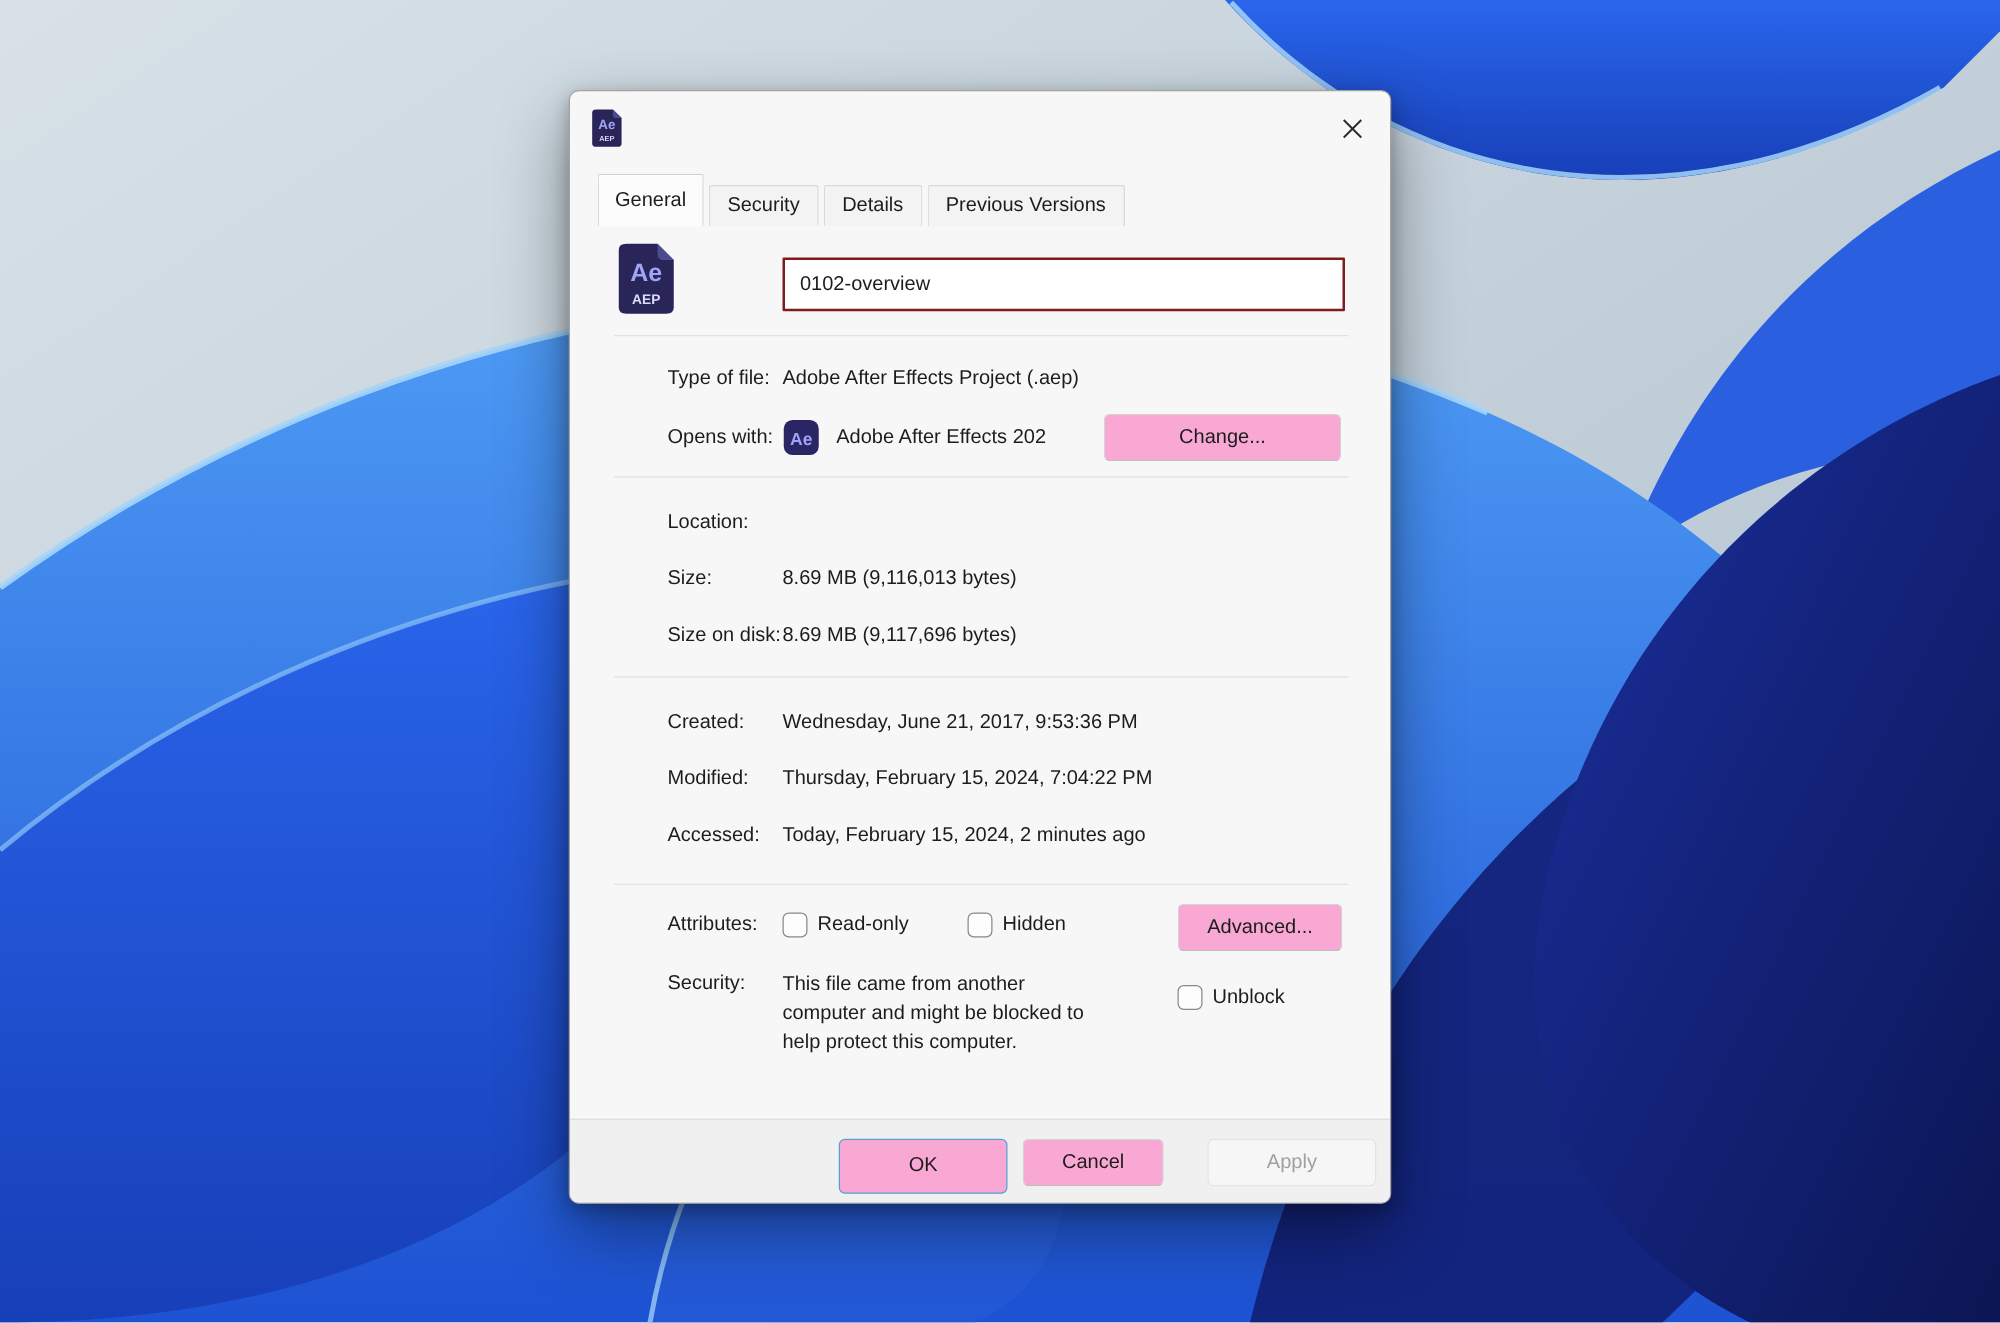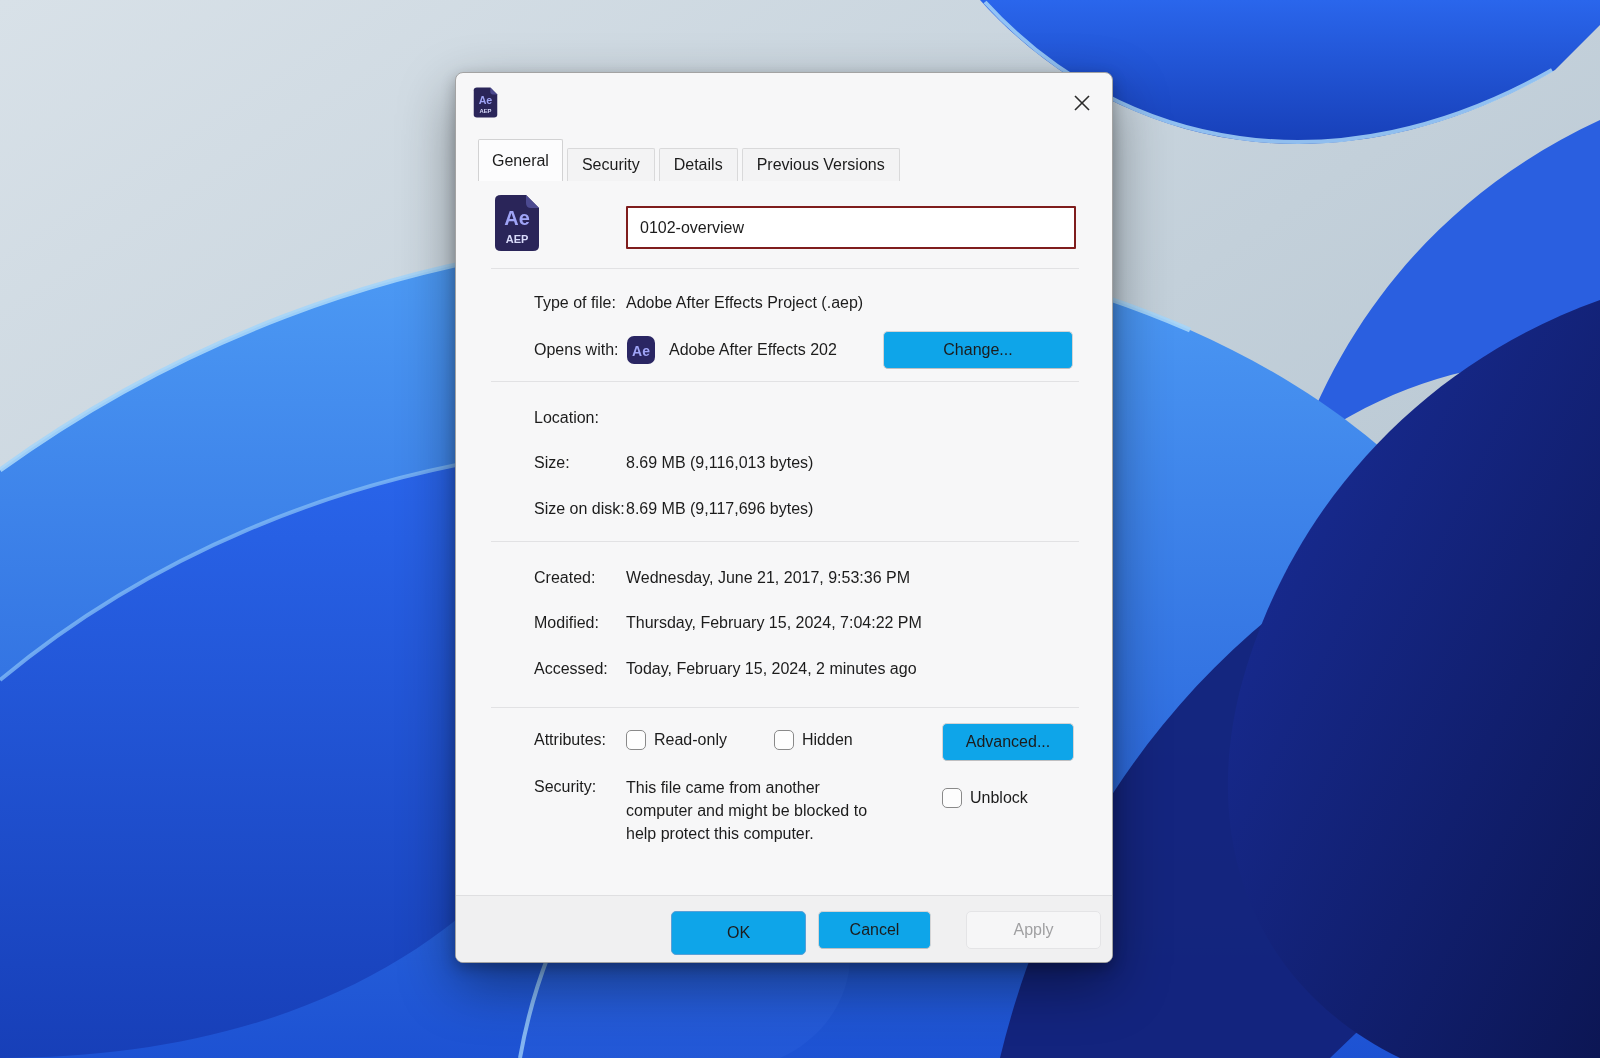--- a/index.html
+++ b/index.html
@@ -109,21 +109,21 @@
     font-family: inherit;
     font-size: 16px;
     color: #1c1c1c;
     padding: 0 12px;
     outline: none;
   }
   .app-icon { position: absolute; left: 170px; top: 262px; width: 30px; height: 30px; }
   .btn {
     position: absolute;
     box-sizing: border-box;
-    background: #0ea5e9;
+    background: #f9a8d4;
     border: 1px solid #d4d4d5;
     border-bottom-color: #bfbfc1;
     border-radius: 5px;
     font-family: inherit;
     font-size: 16px;
     color: #1c1c1c;
     display: flex; align-items: center; justify-content: center;
     padding: 0;
   }
   .btn-change { left: 427px; top: 258px; width: 190px; height: 38px; }

